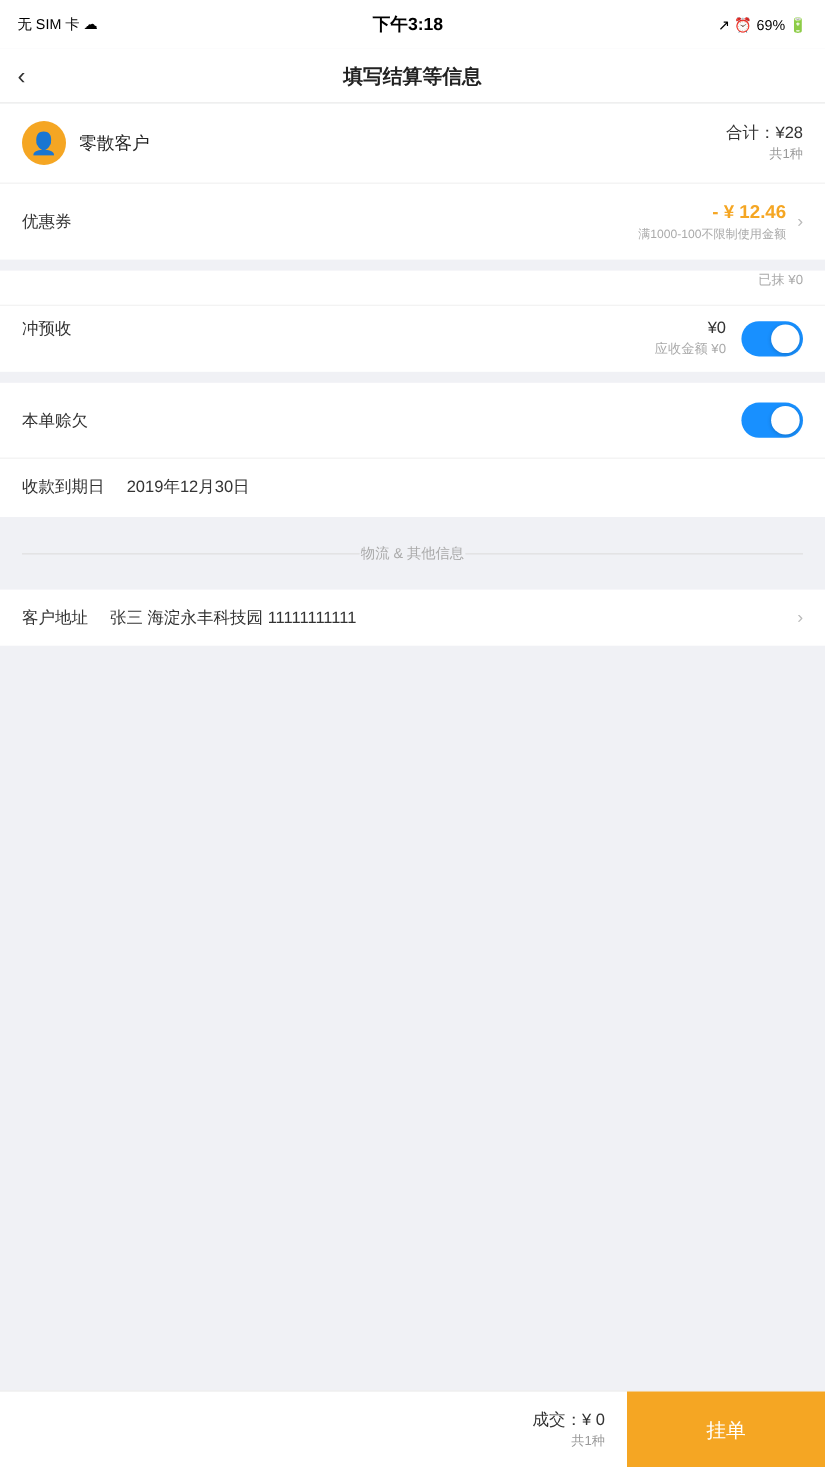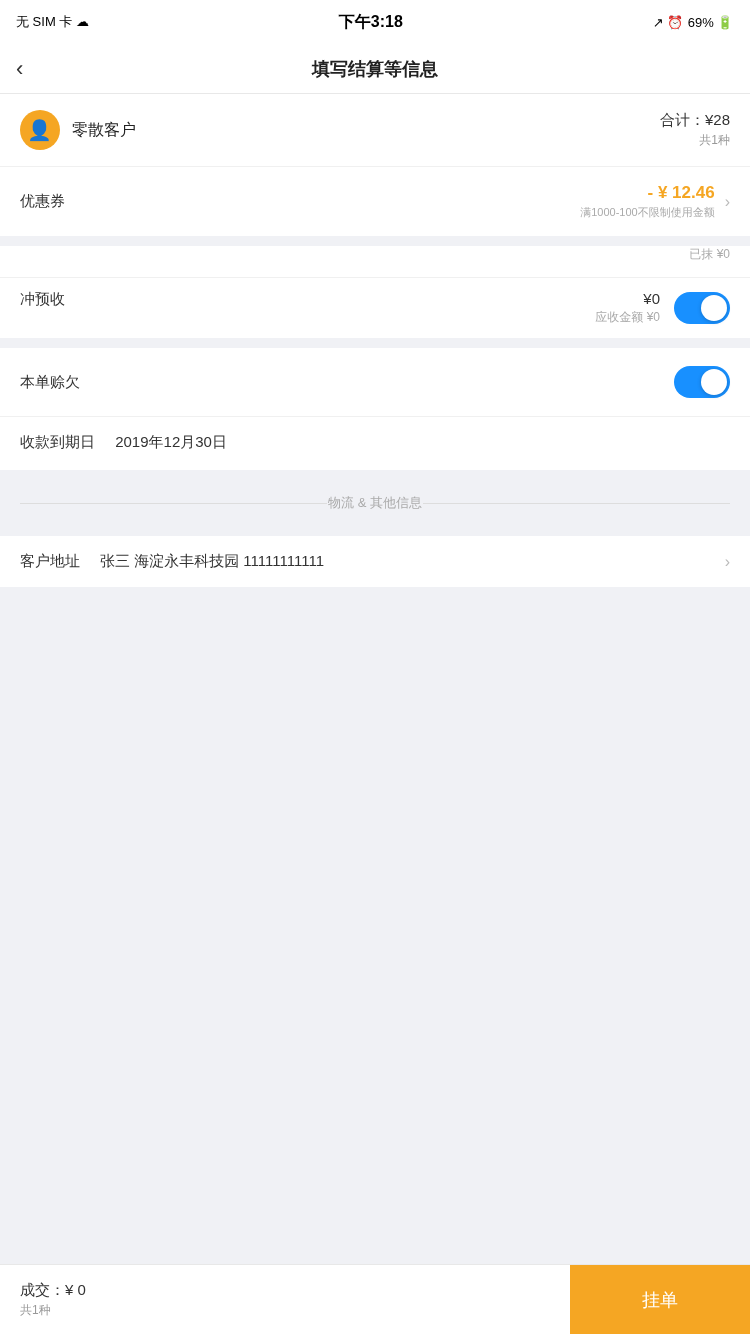--- a/index.html
+++ b/index.html
@@ -302,20 +302,21 @@
       width: 750px;
       height: 70px;
       background: #fff;
       display: flex;
       align-items: center;
       border-top: 1px solid #e8e8e8;
     }
     .footer-info {
       padding: 0 20px;
       flex: 1;
+      text-align: right;
     }
     .footer-deal {
       font-size: 15px;
       color: #333;
     }
     .footer-count {
       font-size: 12px;
       color: #999;
       margin-top: 2px;
     }

